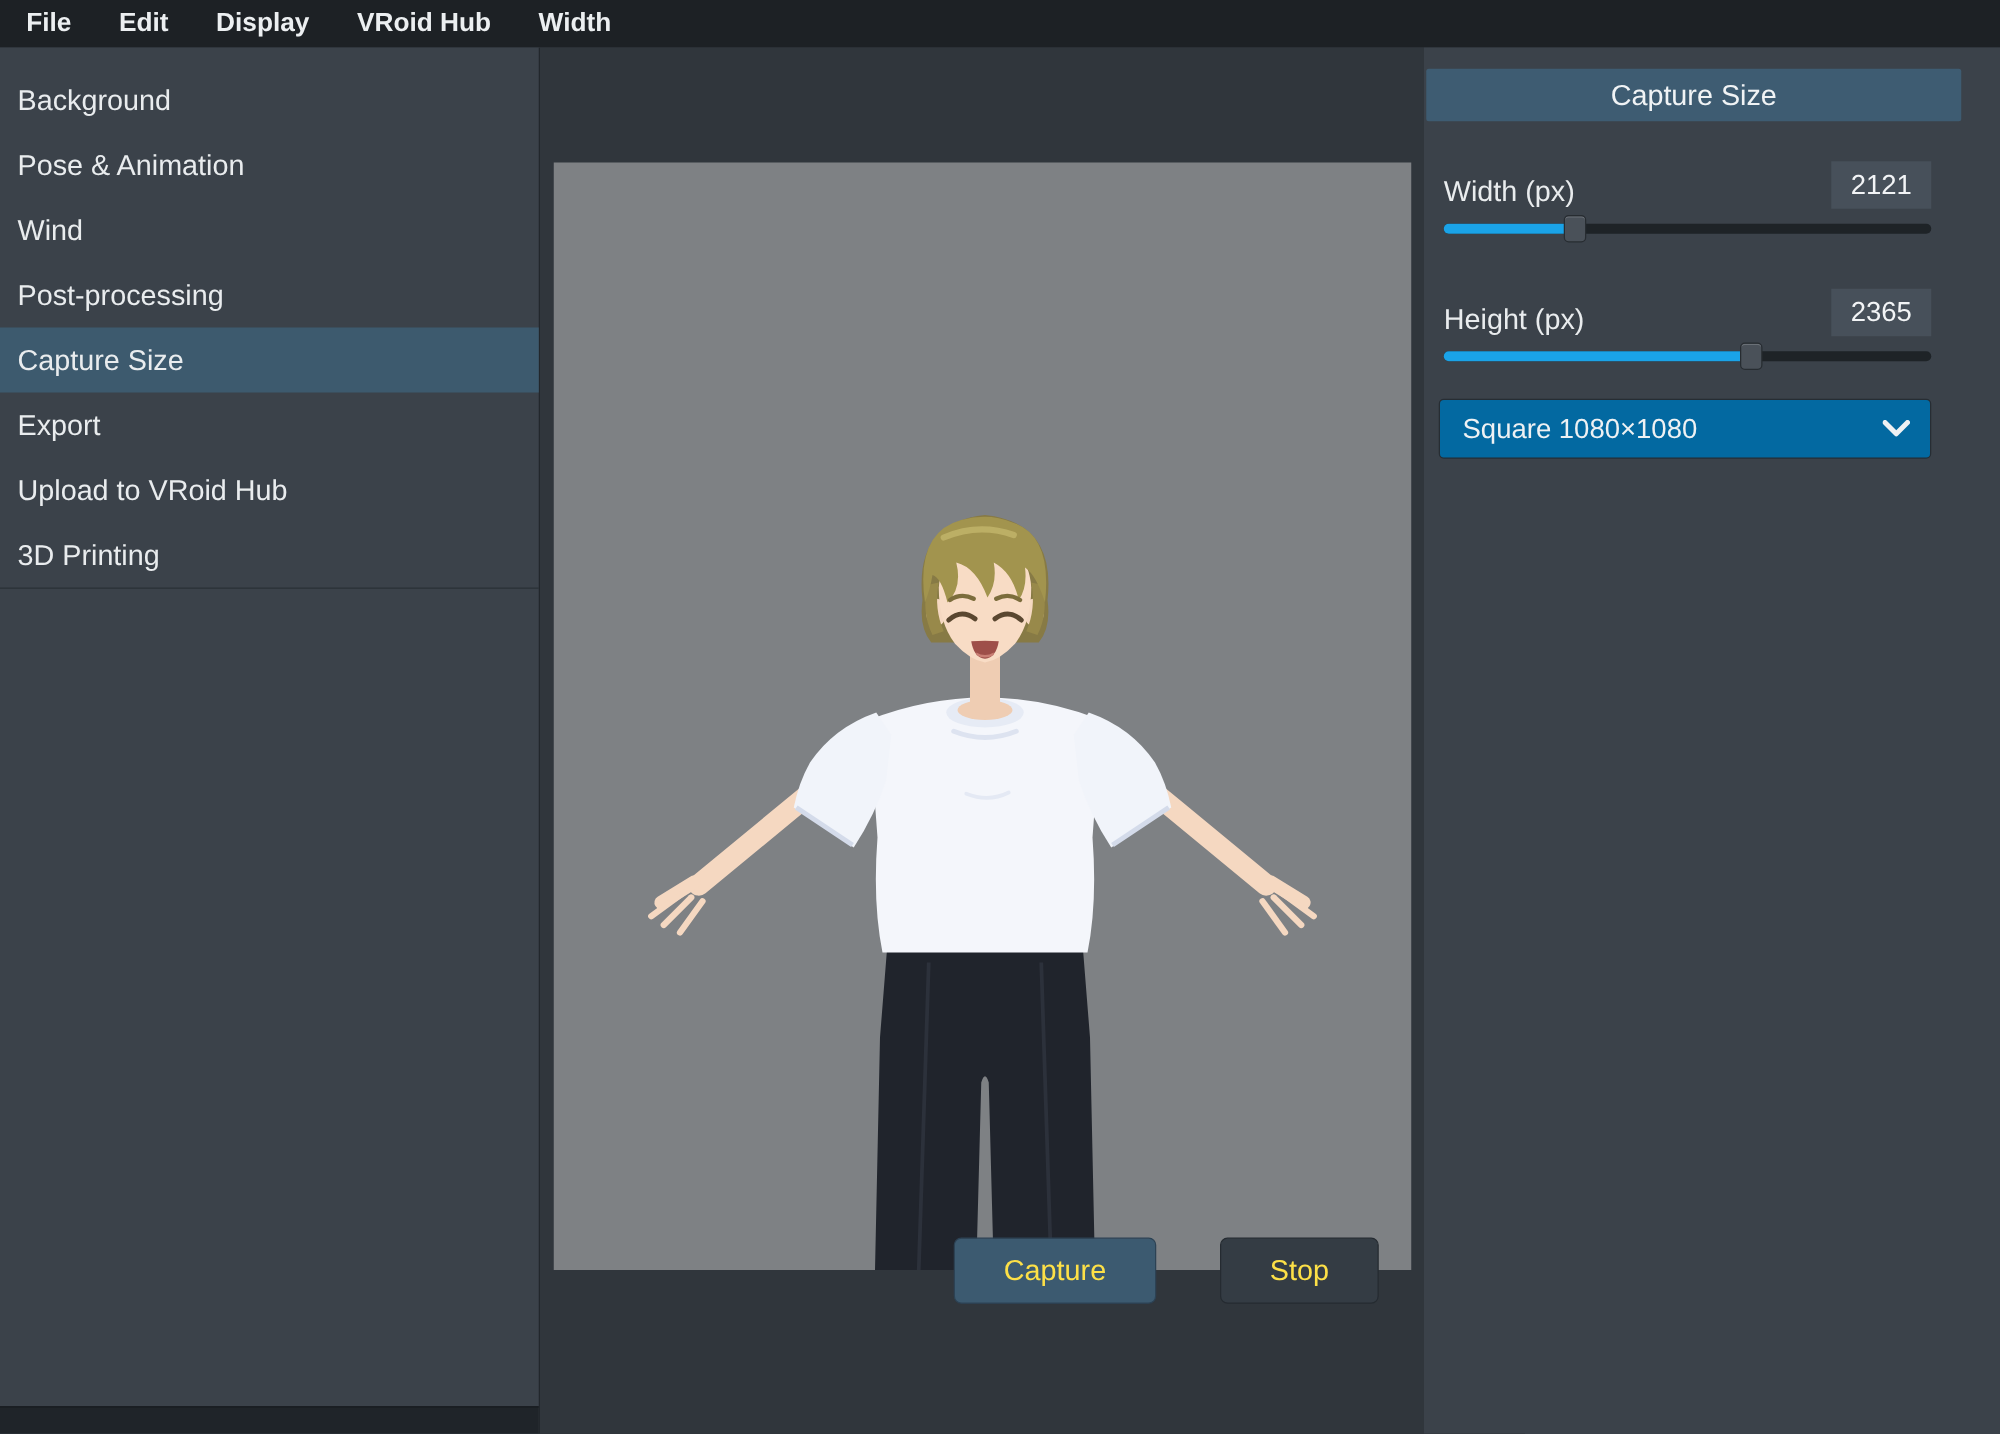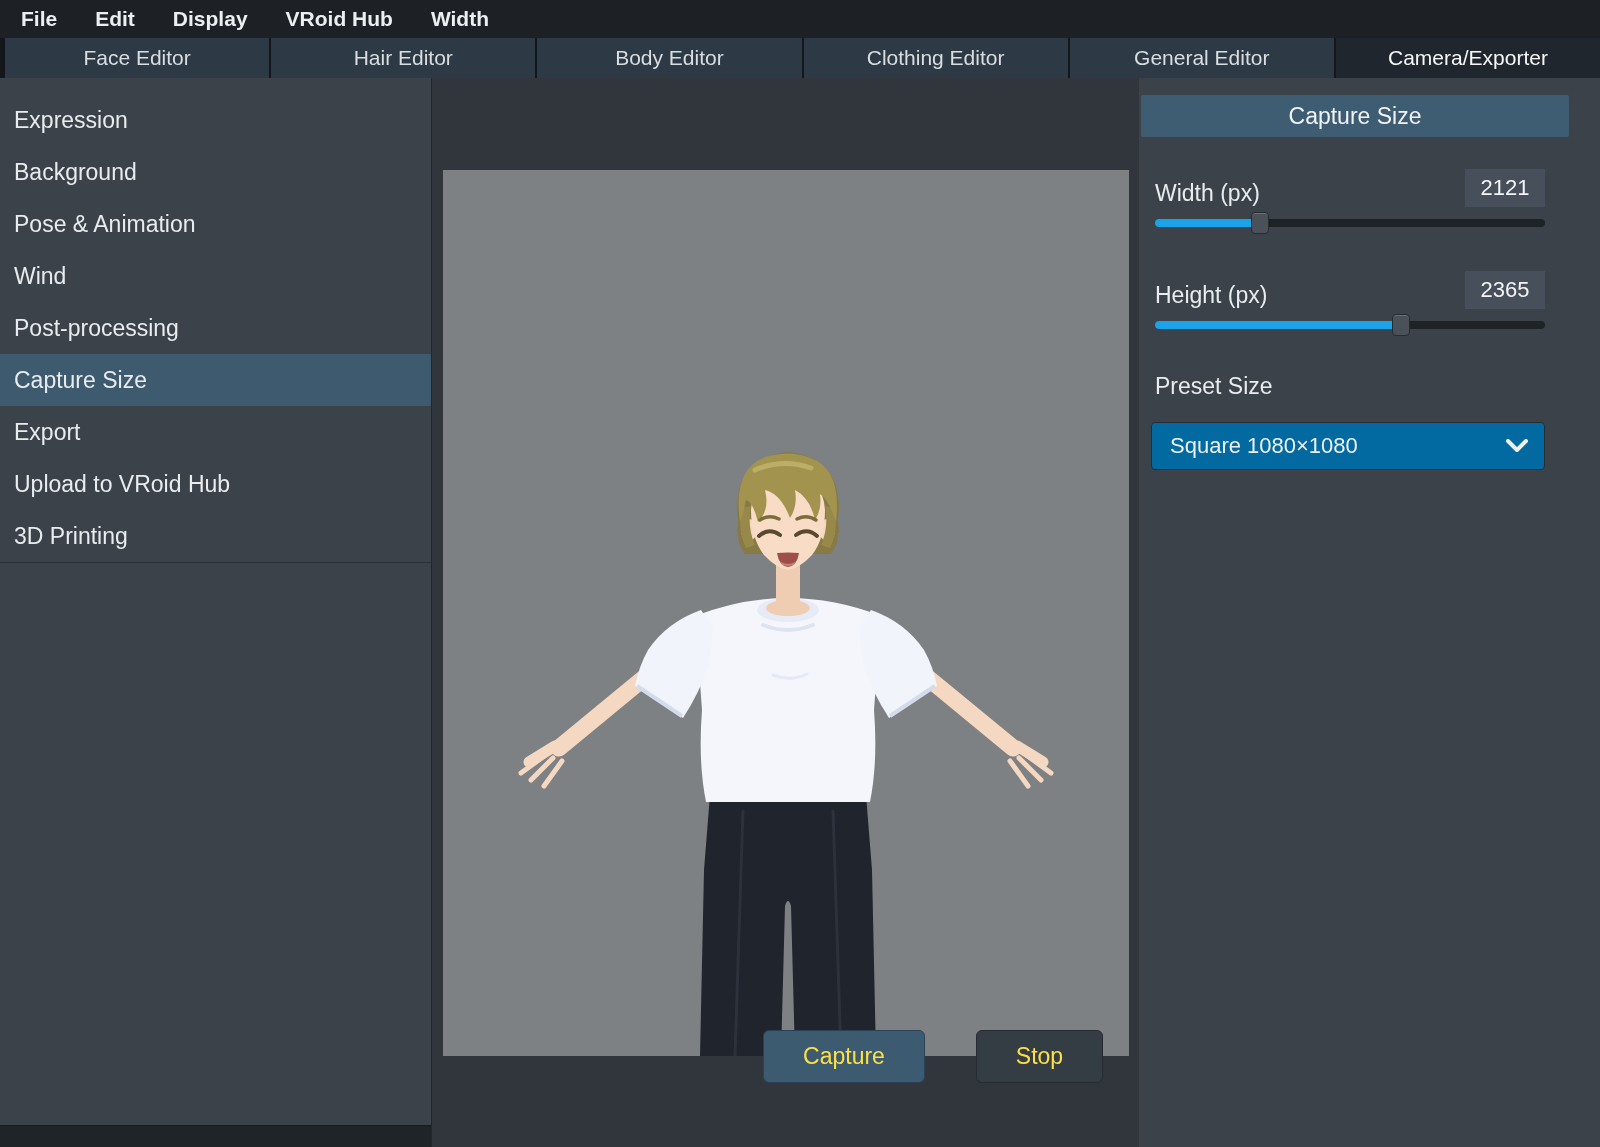--- a/index.html
+++ b/index.html
@@ -54,34 +54,25 @@
 <div class="app">
 
   <div class="menubar">
     <span class="menu-item">File</span>
     <span class="menu-item">Edit</span>
     <span class="menu-item">Display</span>
     <span class="menu-item">VRoid Hub</span>
     <span class="menu-item">Width</span>
   </div>
 
-  <div class="tabbar">
-    <div class="tab">Face Editor</div>
-    <div class="tab">Hair Editor</div>
-    <div class="tab">Body Editor</div>
-    <div class="tab">Clothing Editor</div>
-    <div class="tab">General Editor</div>
-    <div class="tab active">Camera/Exporter</div>
-  </div>
 
   <div class="content">
 
     <div class="sidebar">
       <div class="sidebar-list">
-        <div class="sidebar-item">Expression</div>
         <div class="sidebar-item">Background</div>
         <div class="sidebar-item">Pose &amp; Animation</div>
         <div class="sidebar-item">Wind</div>
         <div class="sidebar-item">Post-processing</div>
         <div class="sidebar-item selected">Capture Size</div>
         <div class="sidebar-item">Export</div>
         <div class="sidebar-item">Upload to VRoid Hub</div>
         <div class="sidebar-item">3D Printing</div>
       </div>
       <div class="sidebar-footer"></div>
@@ -166,21 +157,20 @@
       <div class="field-row second">
         <span class="field-label">Height (px)</span>
         <span class="field-value">2365</span>
       </div>
       <div class="slider">
         <div class="slider-track"></div>
         <div class="slider-fill" style="width: 63%;"></div>
         <div class="slider-thumb" style="left: calc(63% - 9px);"></div>
       </div>
 
-      <div class="preset-label">Preset Size</div>
       <div class="dropdown">
         <span>Square 1080×1080</span>
         <svg class="chev" width="22" height="14" viewBox="0 0 22 14">
           <path d="M2,2 L11,11 L20,2" stroke="#eef1f3" stroke-width="4" fill="none" stroke-linecap="round" stroke-linejoin="round"></path>
         </svg>
       </div>
     </div>
 
   </div>
 </div>

